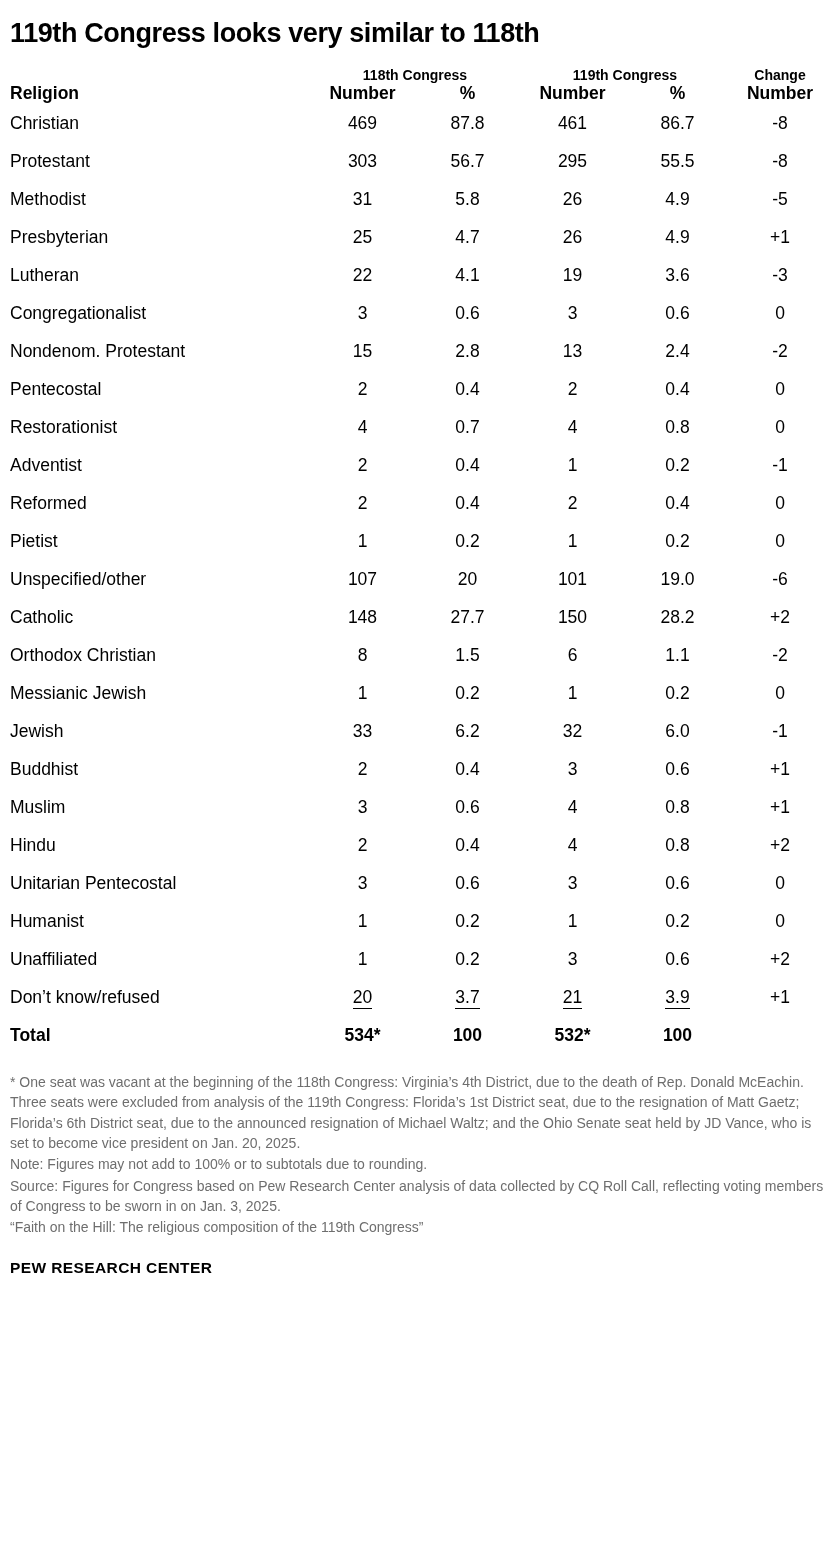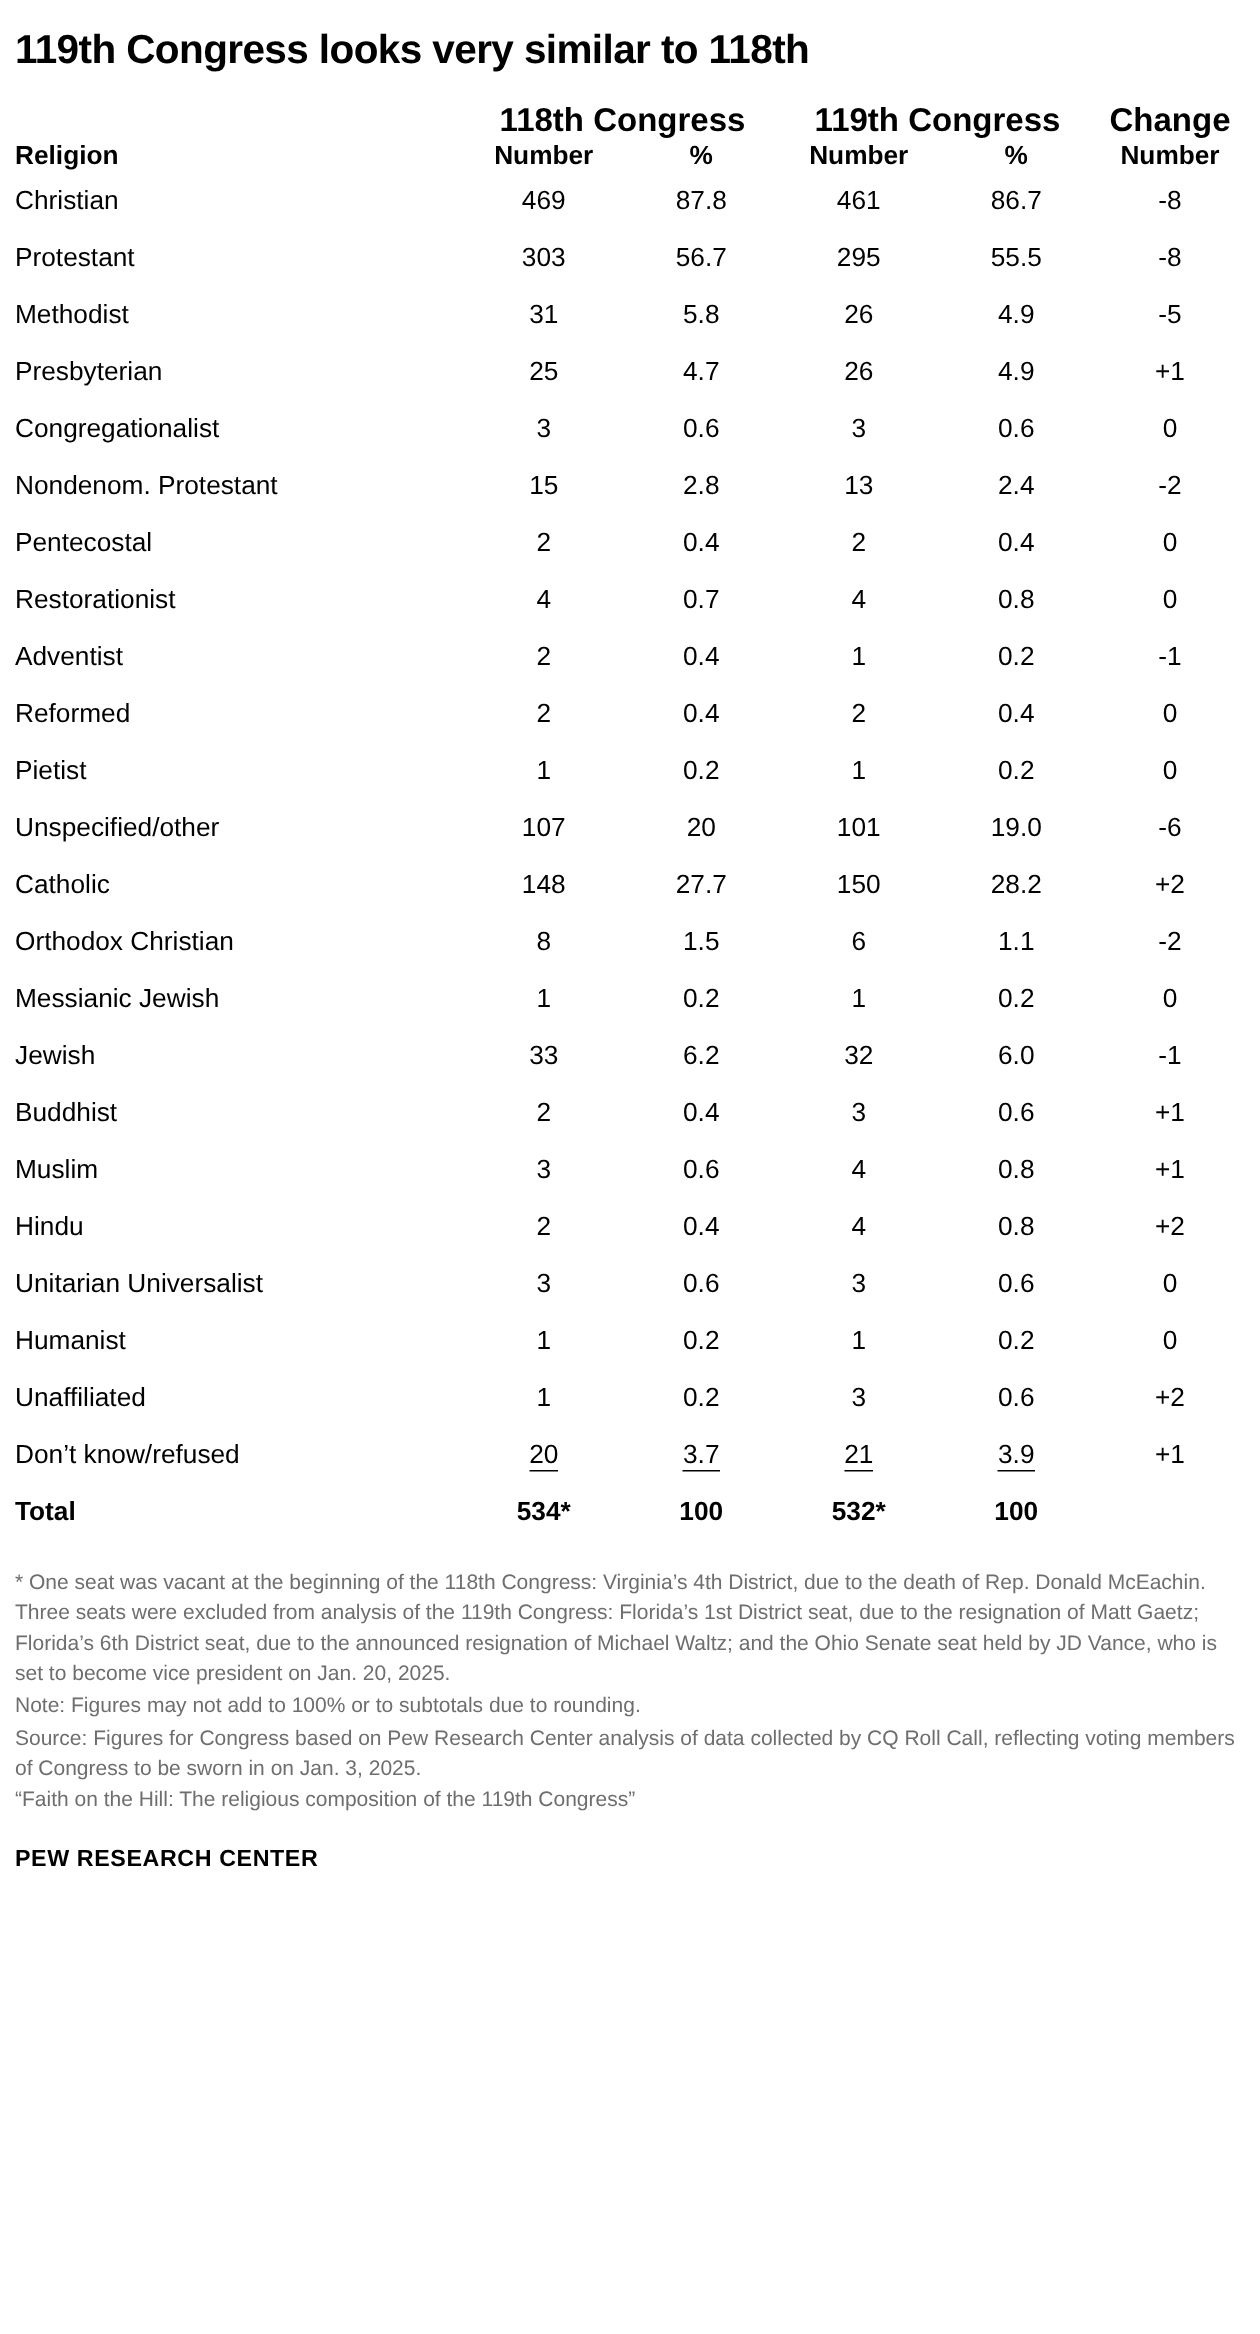--- a/index.html
+++ b/index.html
@@ -31,21 +31,21 @@
     width: 100%;
     border-collapse: collapse;
     font-size: 17.5px;
   }
   table.data th, table.data td {
     padding: 0;
     vertical-align: bottom;
   }
   .grouphead th {
     font-weight: bold;
-    font-size: 22px;
+    font-size: 14px;
     padding-bottom: 2px;
     text-align: center;
     white-space: nowrap;
   }
   .grouphead th.spacer { text-align: left; }
   .subhead th {
     font-weight: bold;
     font-size: 17.5px;
     padding-bottom: 6px;
     text-align: center;
@@ -159,20 +159,28 @@
         </tr>
         <tr>
           <td class="label indent2">Presbyterian</td>
           <td class="num">25</td>
           <td class="num">4.7</td>
           <td class="num">26</td>
           <td class="num">4.9</td>
           <td class="chg">+1</td>
         </tr>
         <tr>
+          <td class="label indent2">Lutheran</td>
+          <td class="num">22</td>
+          <td class="num">4.1</td>
+          <td class="num">19</td>
+          <td class="num">3.6</td>
+          <td class="chg">-3</td>
+        </tr>
+        <tr>
           <td class="label indent2">Congregationalist</td>
           <td class="num">3</td>
           <td class="num">0.6</td>
           <td class="num">3</td>
           <td class="num">0.6</td>
           <td class="chg">0</td>
         </tr>
         <tr>
           <td class="label indent2">Nondenom. Protestant</td>
           <td class="num">15</td>
@@ -279,21 +287,21 @@
         </tr>
         <tr>
           <td class="label">Hindu</td>
           <td class="num">2</td>
           <td class="num">0.4</td>
           <td class="num">4</td>
           <td class="num">0.8</td>
           <td class="chg">+2</td>
         </tr>
         <tr>
-          <td class="label">Unitarian Universalist</td>
+          <td class="label">Unitarian Pentecostal</td>
           <td class="num">3</td>
           <td class="num">0.6</td>
           <td class="num">3</td>
           <td class="num">0.6</td>
           <td class="chg">0</td>
         </tr>
         <tr>
           <td class="label">Humanist</td>
           <td class="num">1</td>
           <td class="num">0.2</td>

